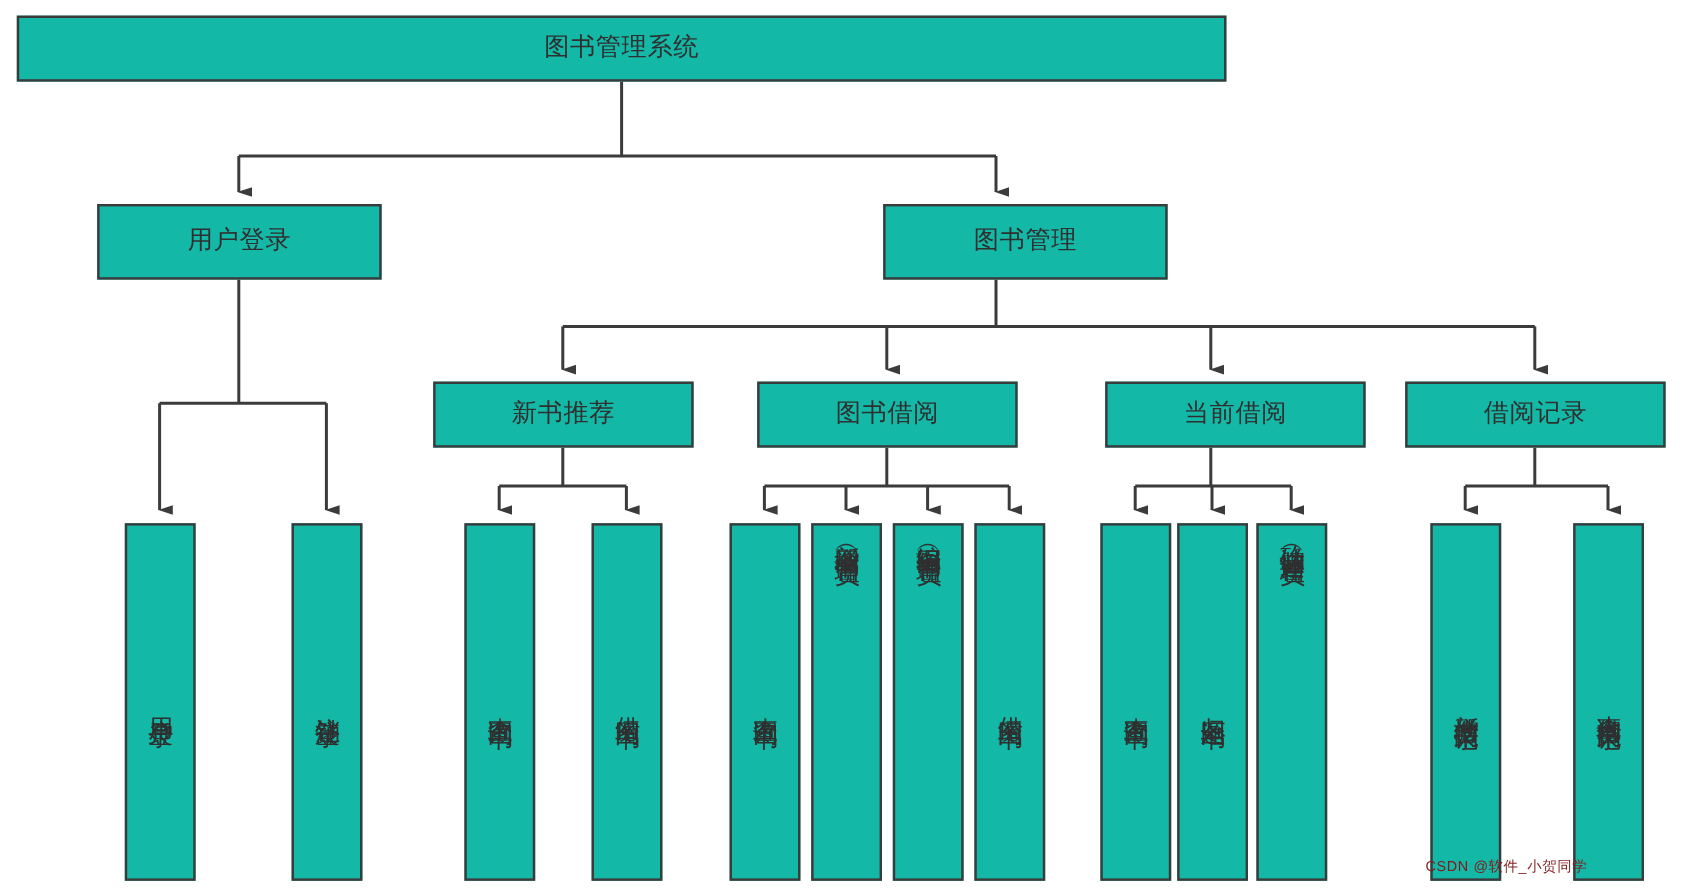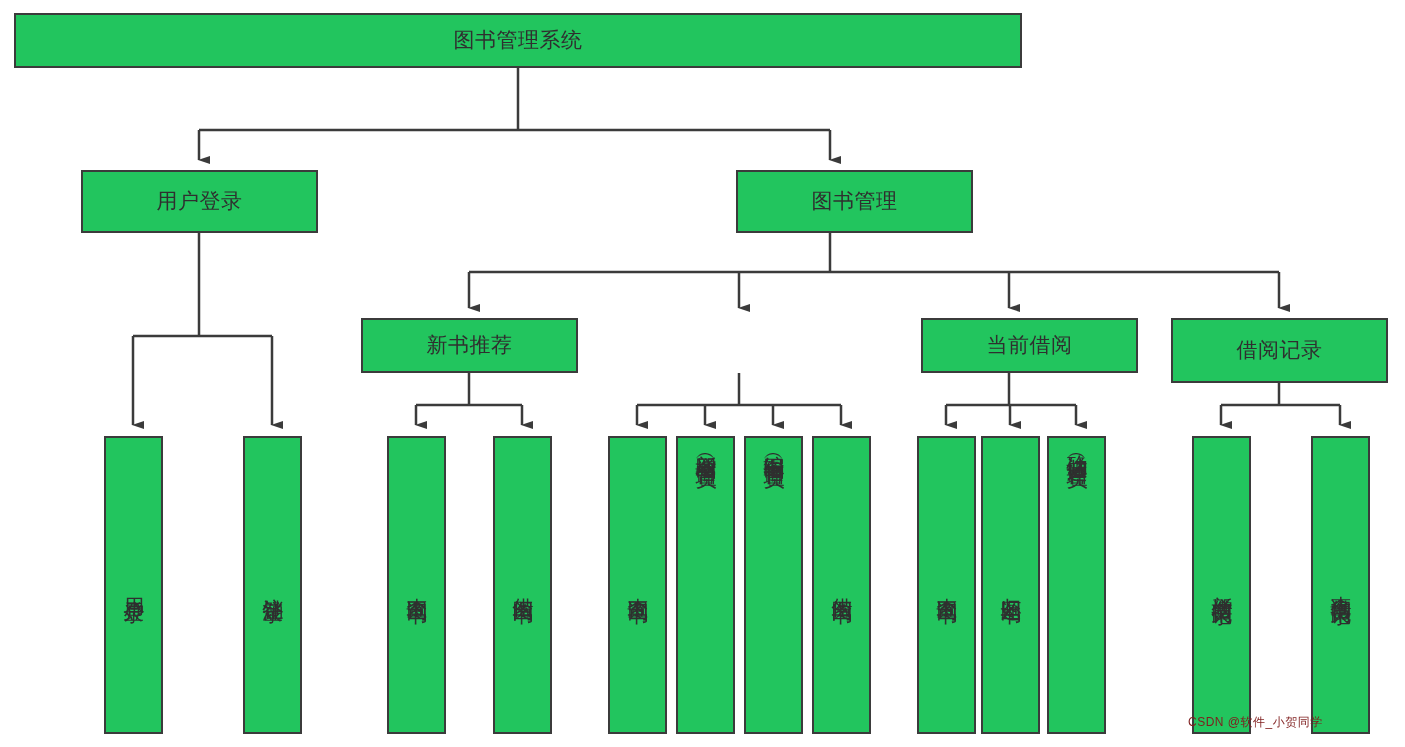--- a/index.html
+++ b/index.html
@@ -21,26 +21,25 @@
     position: absolute;
     left: 0;
     top: 0;
     width: 1405px;
     height: 747px;
     pointer-events: none;
   }
   .node {
     position: absolute;
     box-sizing: border-box;
-    background: #22c55e;
+    background: #14b8a6;
     border: 2px solid #3b3b3b;
     display: flex;
     align-items: center;
     justify-content: center;
-    font-family: Liberation Serif, serif;
   }
   .node-label {
     color: #2f2f2f;
     font-size: 21px;
     line-height: 1.18;
     letter-spacing: 0.5px;
     white-space: nowrap;
     text-align: center;
   }
   .node.vertical {
@@ -131,24 +130,27 @@
   <div class="node" style="left:81px; top:170px; width:237px; height:63px;">
     <span class="node-label">用户登录</span>
   </div>
   <div class="node" style="left:736px; top:170px; width:237px; height:63px;">
     <span class="node-label">图书管理</span>
   </div>
 
   <div class="node" style="left:361px; top:318px; width:217px; height:55px;">
     <span class="node-label">新书推荐</span>
   </div>
+  <div class="node" style="left:631px; top:318px; width:217px; height:55px;">
+    <span class="node-label">图书借阅</span>
+  </div>
   <div class="node" style="left:901px; top:318px; width:217px; height:55px;margin-left:20px;">
     <span class="node-label">当前借阅</span>
   </div>
-  <div class="node" style="left:1171px; top:318px; width:217px; height:65px;">
+  <div class="node" style="left:1171px; top:318px; width:217px; height:55px;">
     <span class="node-label">借阅记录</span>
   </div>
 
   <div class="node vertical center-v" style="left:104px; top:436px; width:59px; height:298px;">
     <span class="node-label">用户登录</span>
   </div>
   <div class="node vertical center-v" style="left:243px; top:436px; width:59px; height:298px;">
     <span class="node-label">注销登录</span>
   </div>
 

